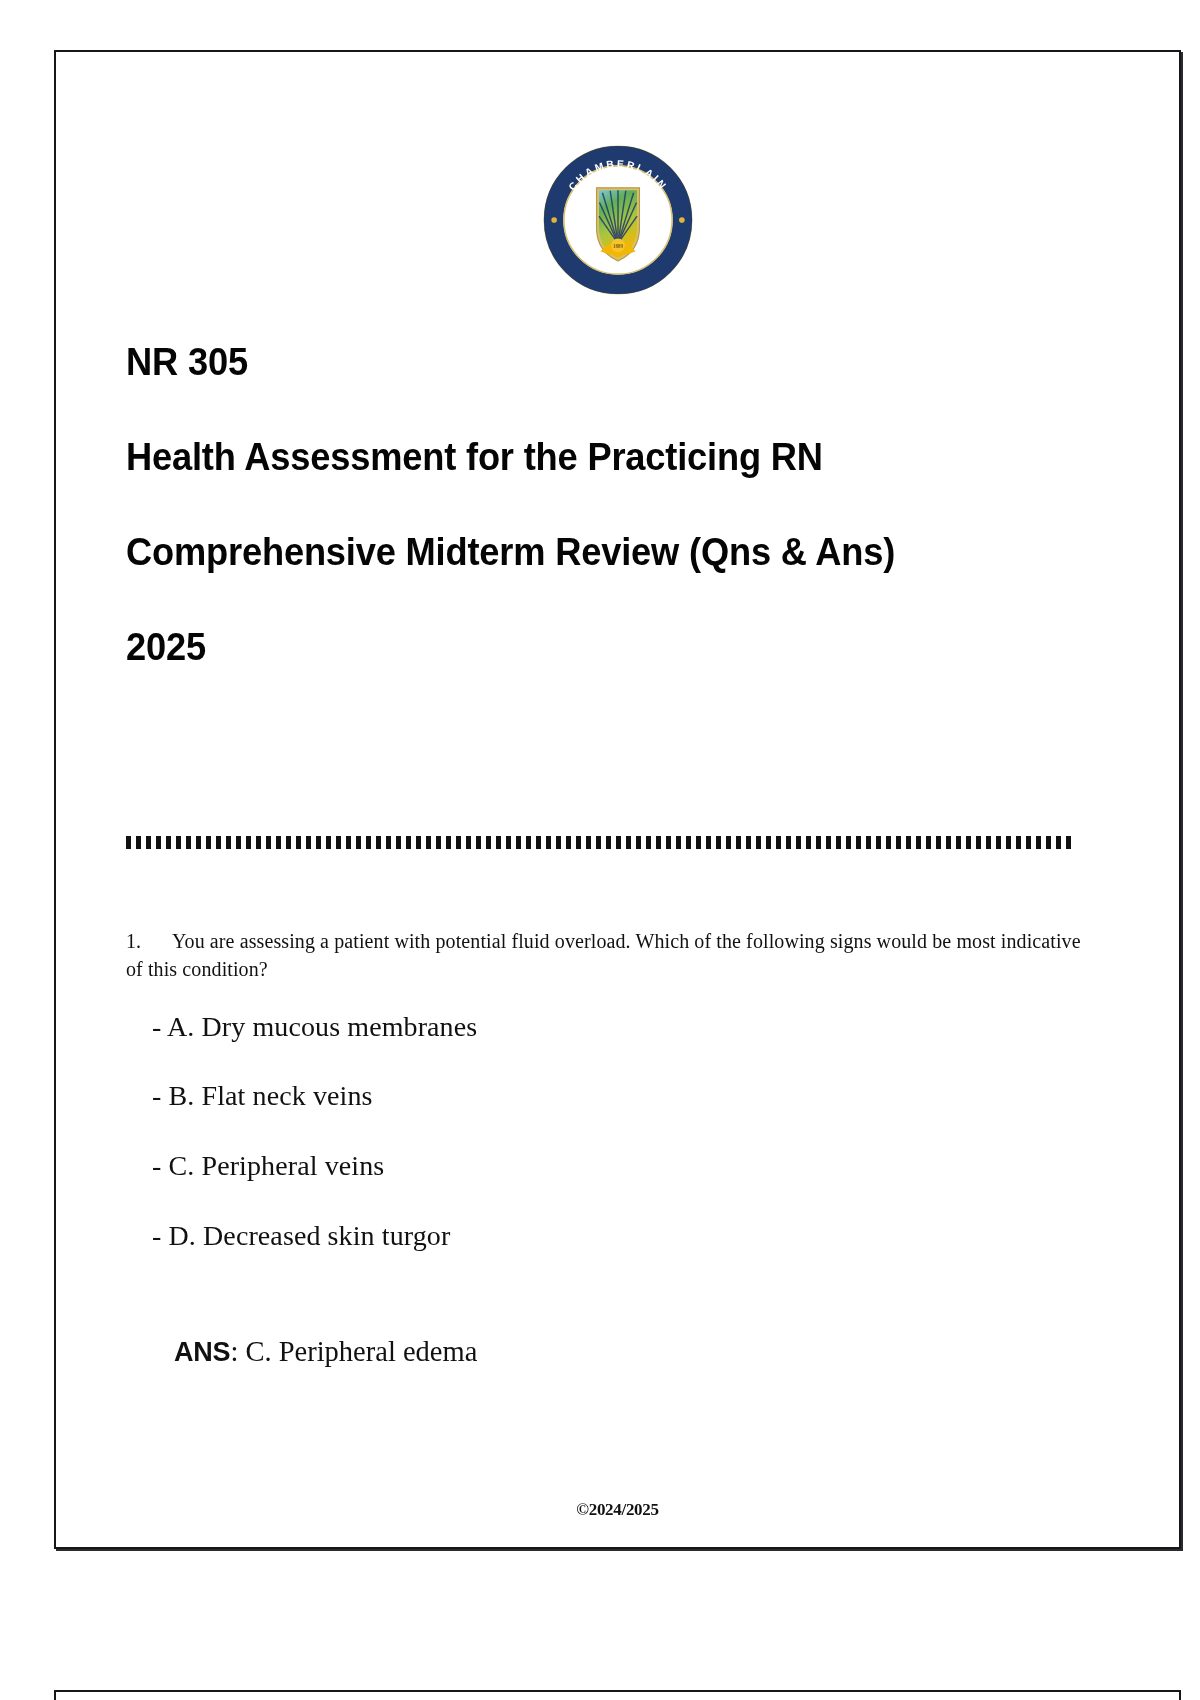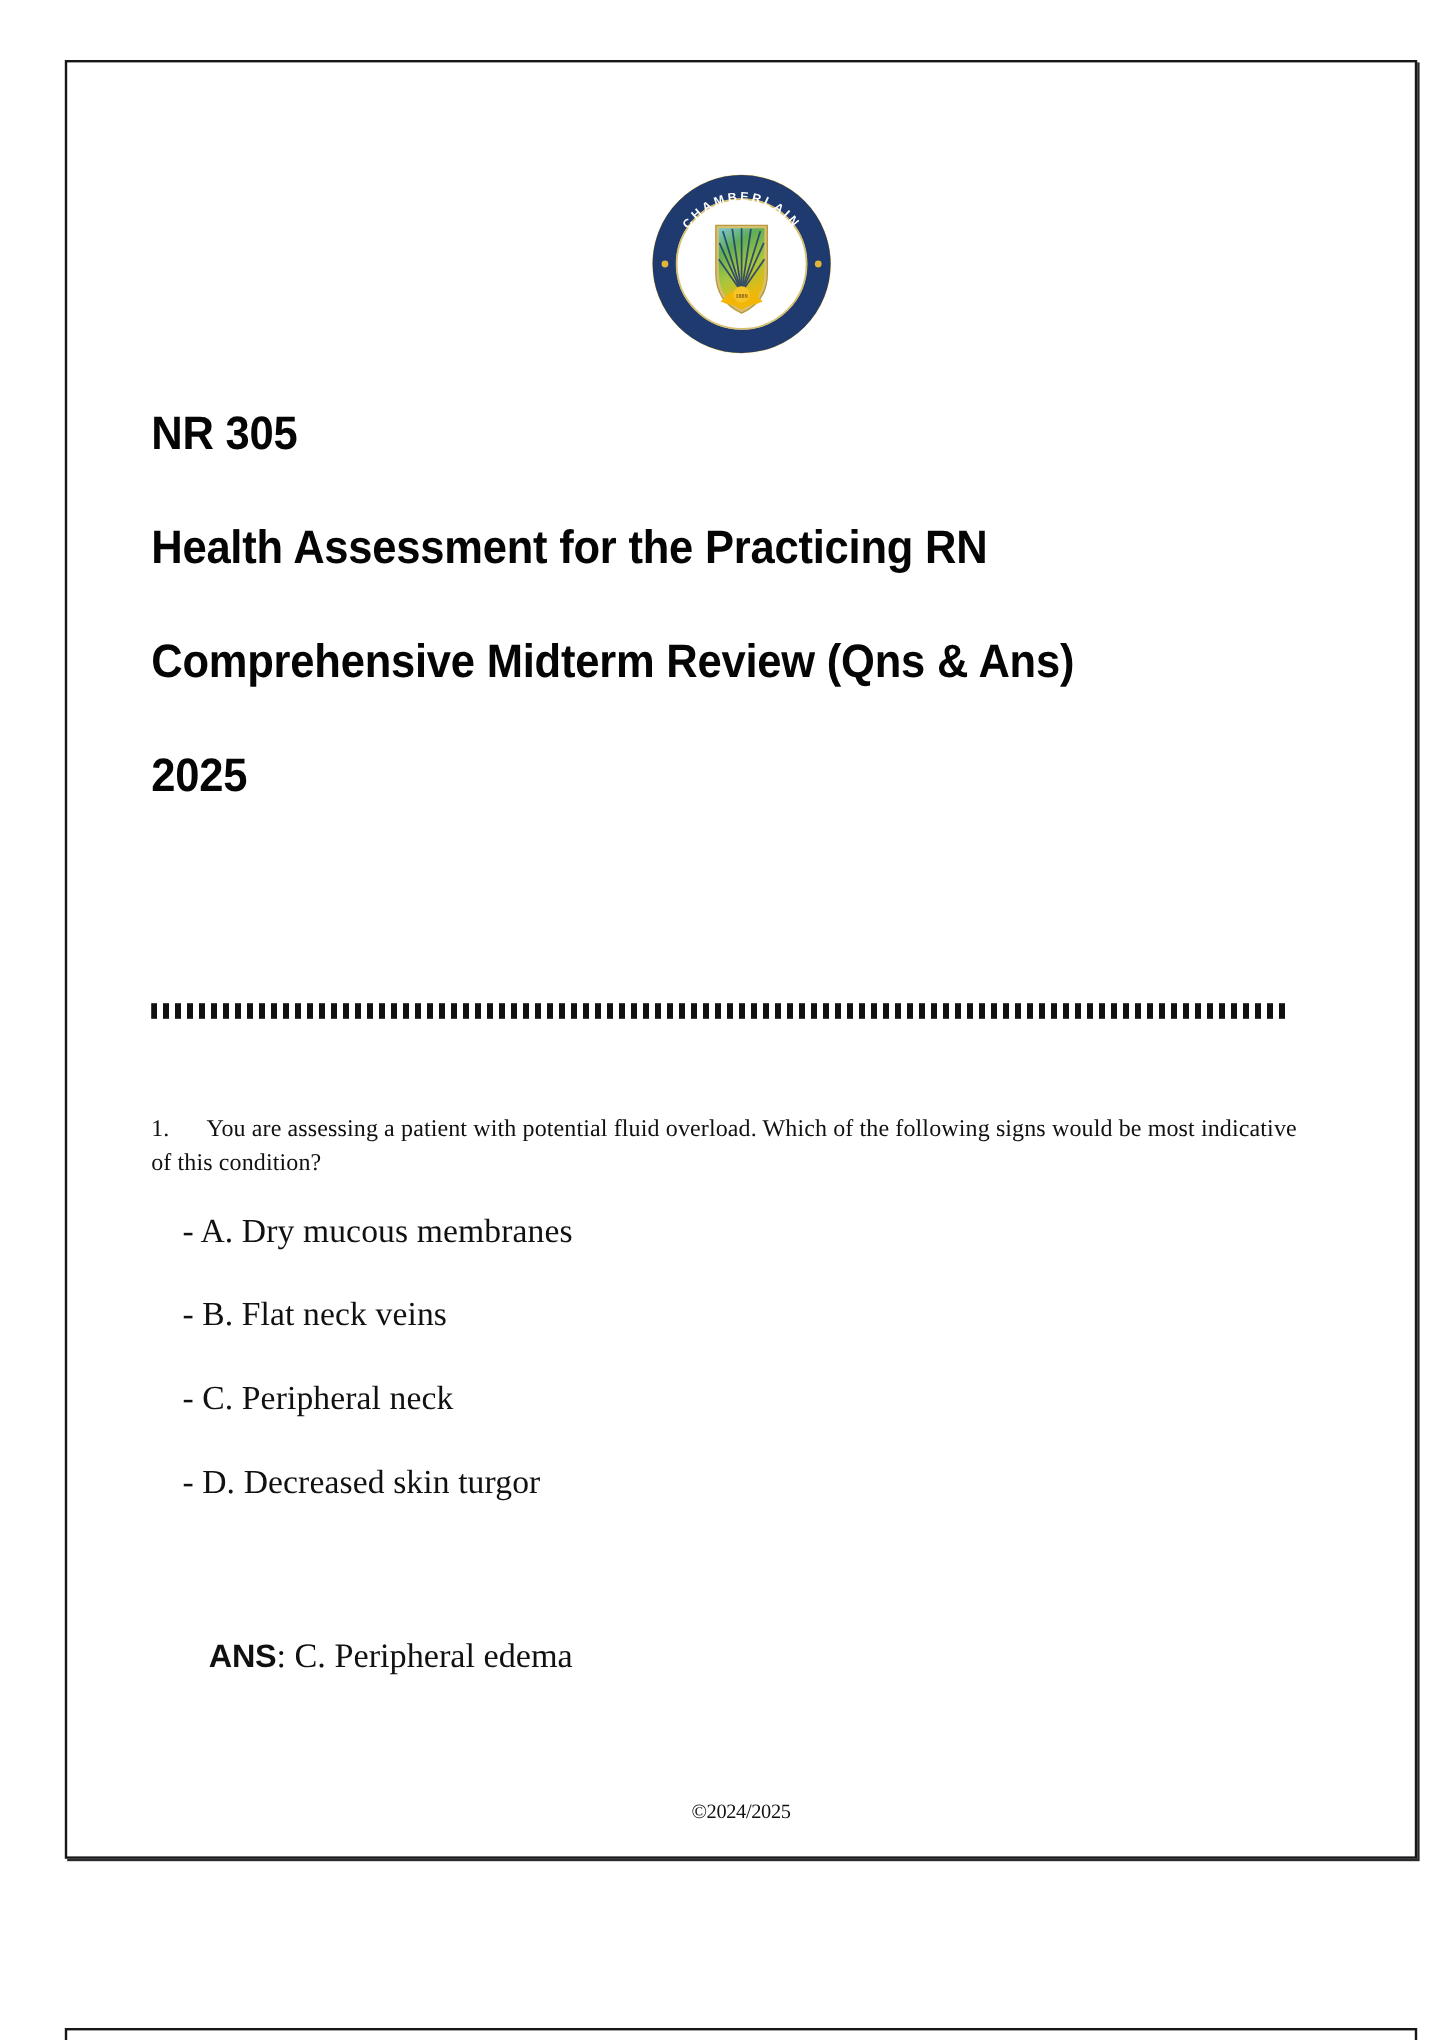--- a/index.html
+++ b/index.html
@@ -139,21 +139,21 @@
     letter-spacing: -0.2px;
   }
 
   .footer-mark {
     position: absolute;
     left: 0;
     right: 0;
     top: 1508px;
     text-align: center;
     font-size: 17px;
-    font-weight: normal;
+    font-weight: bold;
     color: #111111;
     letter-spacing: -0.3px;
   }
 </style>
 </head>
 <body>
 
 <div class="page-sheet">
 
   <div class="logo-wrap" style="top:90px;">
@@ -227,26 +227,26 @@
 
   <div class="dotted-rule" style="top:784px;"></div>
 
   <div class="question-block" style="top:875px;">
     <p class="q-stem">
       <span class="q-num">1.</span><span>You are assessing a patient with potential fluid overload. Which of the following signs would be most indicative of this condition?</span>
     </p>
     <ul class="options">
       <li>- A. Dry mucous membranes</li>
       <li>- B. Flat neck veins</li>
-      <li>- C. Peripheral neck</li>
+      <li>- C. Peripheral veins</li>
       <li>- D. Decreased skin turgor</li>
     </ul>
   </div>
 
-  <div class="ans-line" style="top:1312px;">
+  <div class="ans-line" style="top:1283px;">
     <span class="ans-label">ANS</span><span>: C. Peripheral edema</span>
   </div>
 
   <div class="footer-mark" style="top:1448px;">©2024/2025</div>
 
 </div>
 
 <div class="page-sheet-next"></div>
 
 </body></html>

